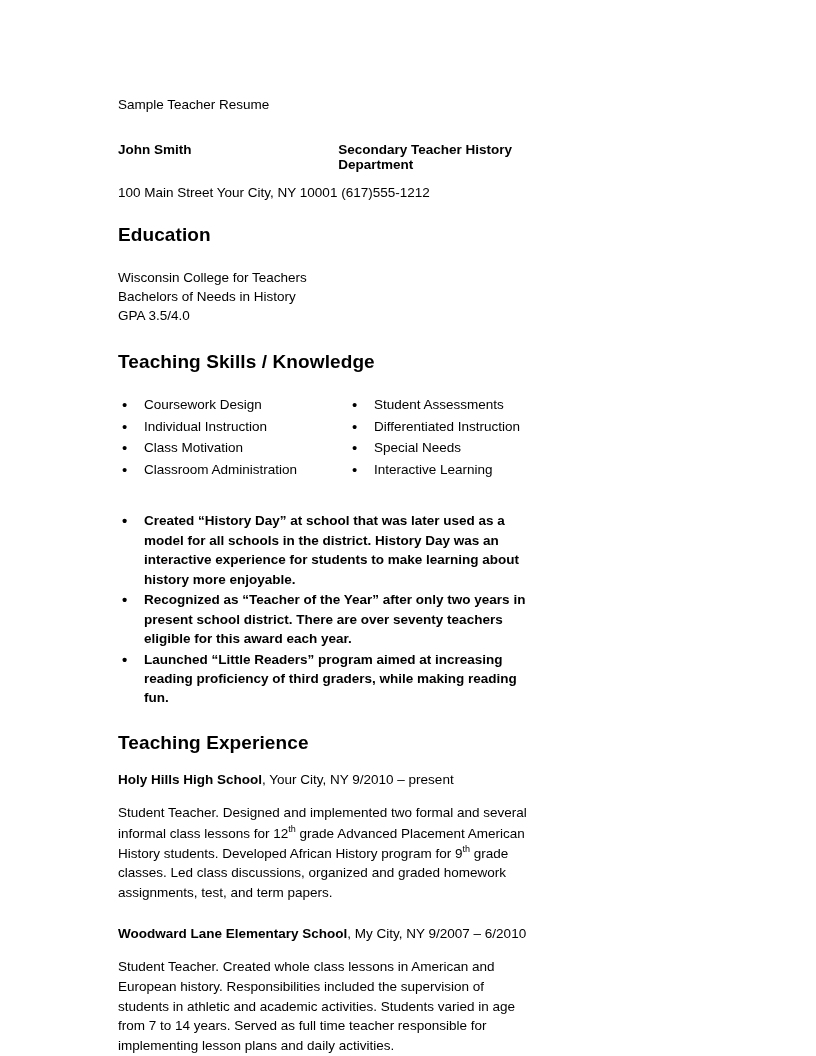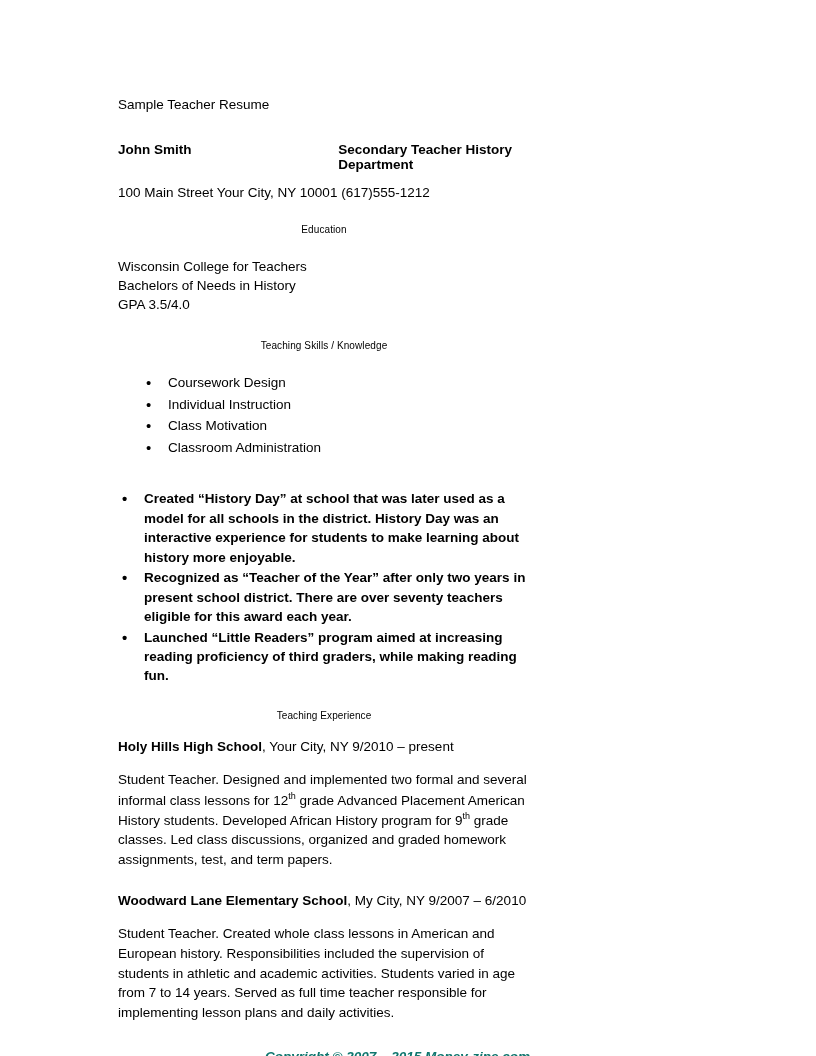--- a/index.html
+++ b/index.html
@@ -40,23 +40,22 @@
   .role {
     font-size: 13.5px;
     font-weight: bold;
   }
   .contact {
     font-size: 13.5px;
     margin-bottom: 22px;
     line-height: 1.35;
   }
   .section-head {
-    font-size: 10px;
-    font-weight: normal;
-    text-align: center;
+    font-size: 19px;
+    font-weight: bold;
     margin: 0 0 22px 0;
     letter-spacing: 0.1px;
   }
   .section-head.tight {
     margin-bottom: 18px;
   }
   .block-lines {
     font-size: 13.5px;
     line-height: 1.42;
     margin-bottom: 26px;
@@ -168,20 +167,28 @@
   <div class="section-head">Teaching Skills / Knowledge</div>
   <div class="skills">
     <div class="skills-col">
       <ul class="bullets">
         <li>Coursework Design</li>
         <li>Individual Instruction</li>
         <li>Class Motivation</li>
         <li>Classroom Administration</li>
       </ul>
     </div>
+    <div class="skills-col">
+      <ul class="bullets">
+        <li>Student Assessments</li>
+        <li>Differentiated Instruction</li>
+        <li>Special Needs</li>
+        <li>Interactive Learning</li>
+      </ul>
+    </div>
   </div>
 
   <ul class="achievements">
     <li>Created “History Day” at school that was later used as a model for all schools in the district.  History Day was an interactive experience for students to make learning about history more enjoyable.</li>
     <li>Recognized as “Teacher of the Year” after only two years in present school district.  There are over seventy teachers eligible for this award each year.</li>
     <li>Launched “Little Readers” program aimed at increasing reading proficiency of third graders, while making reading fun.</li>
   </ul>
 
   <div class="section-head tight">Teaching Experience</div>
 

